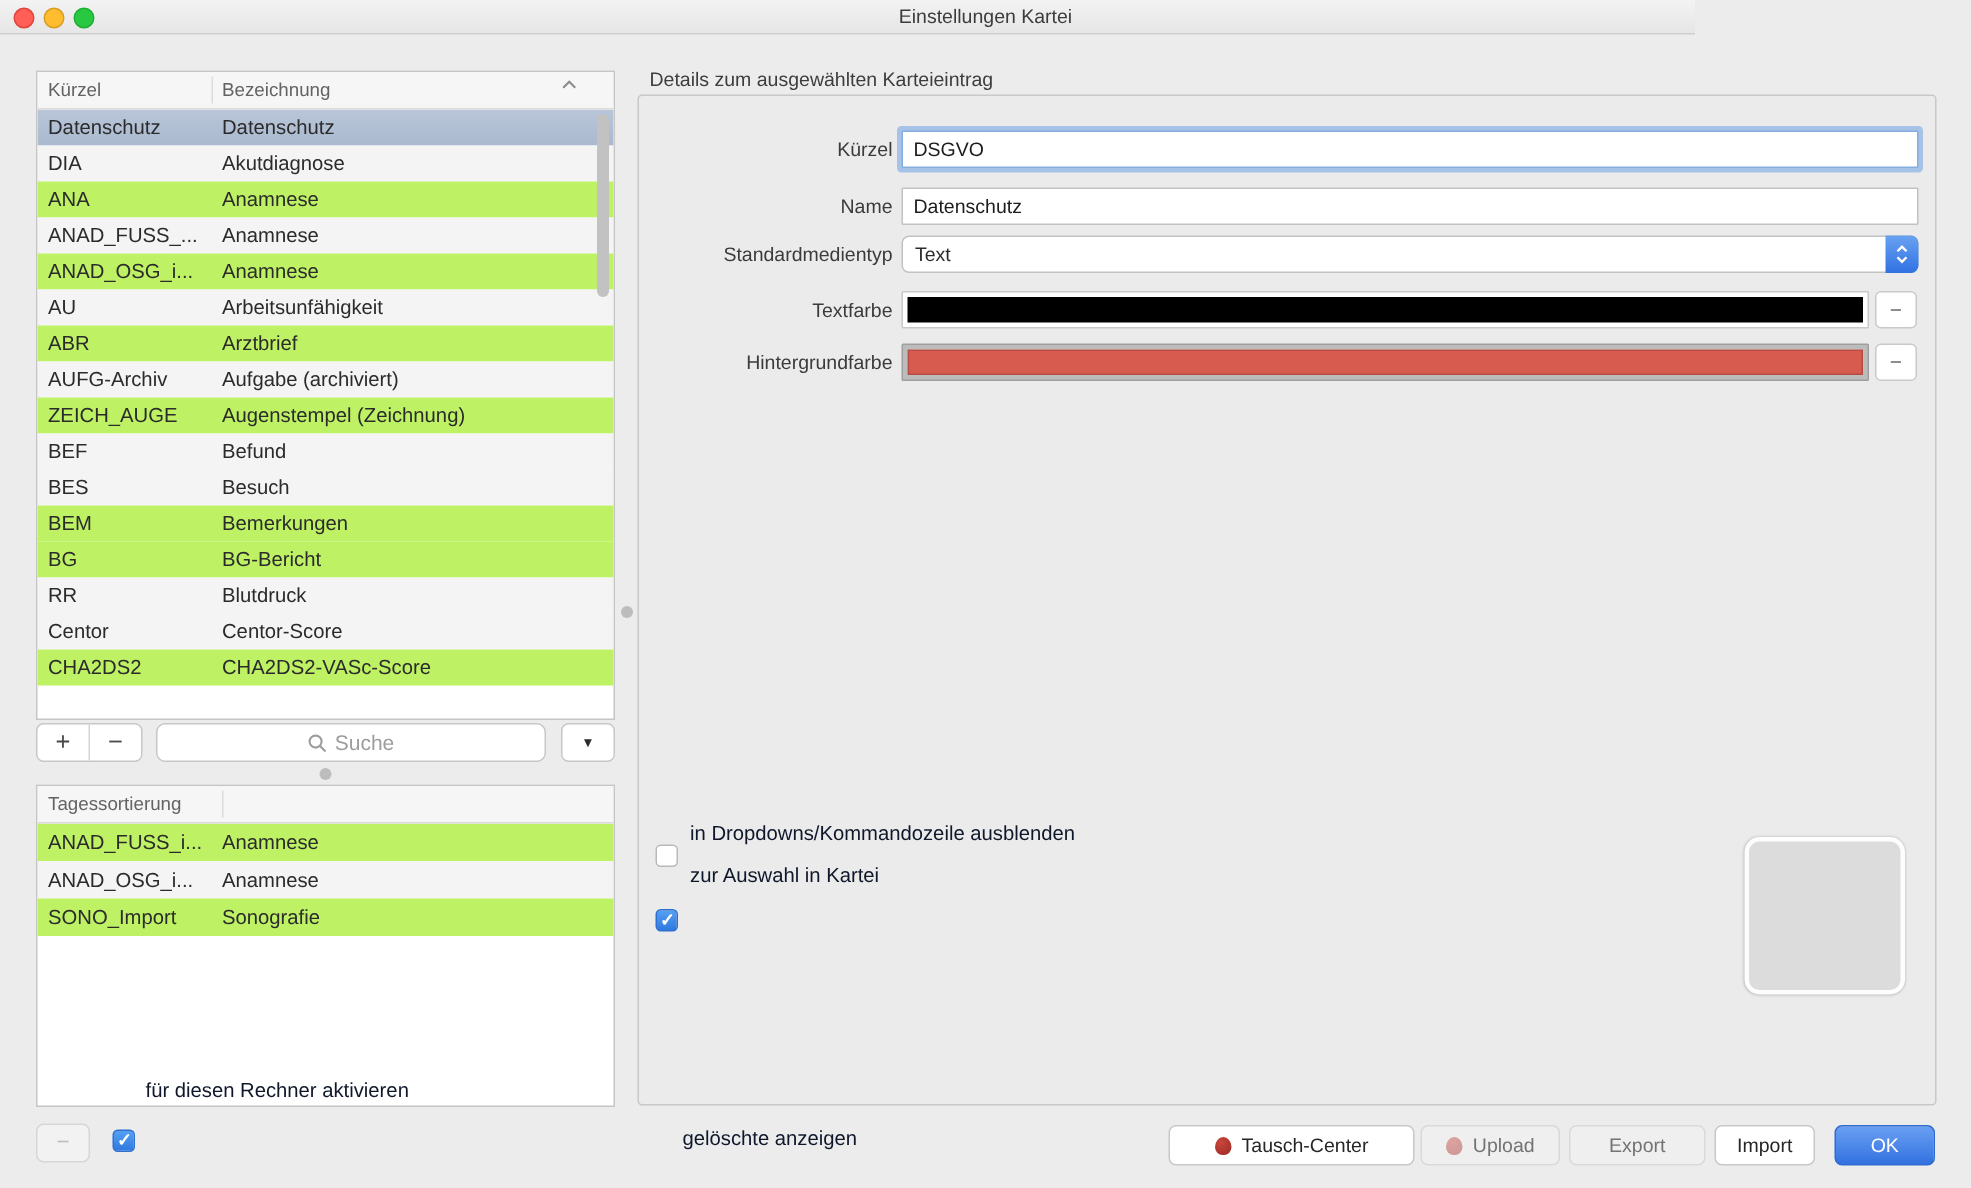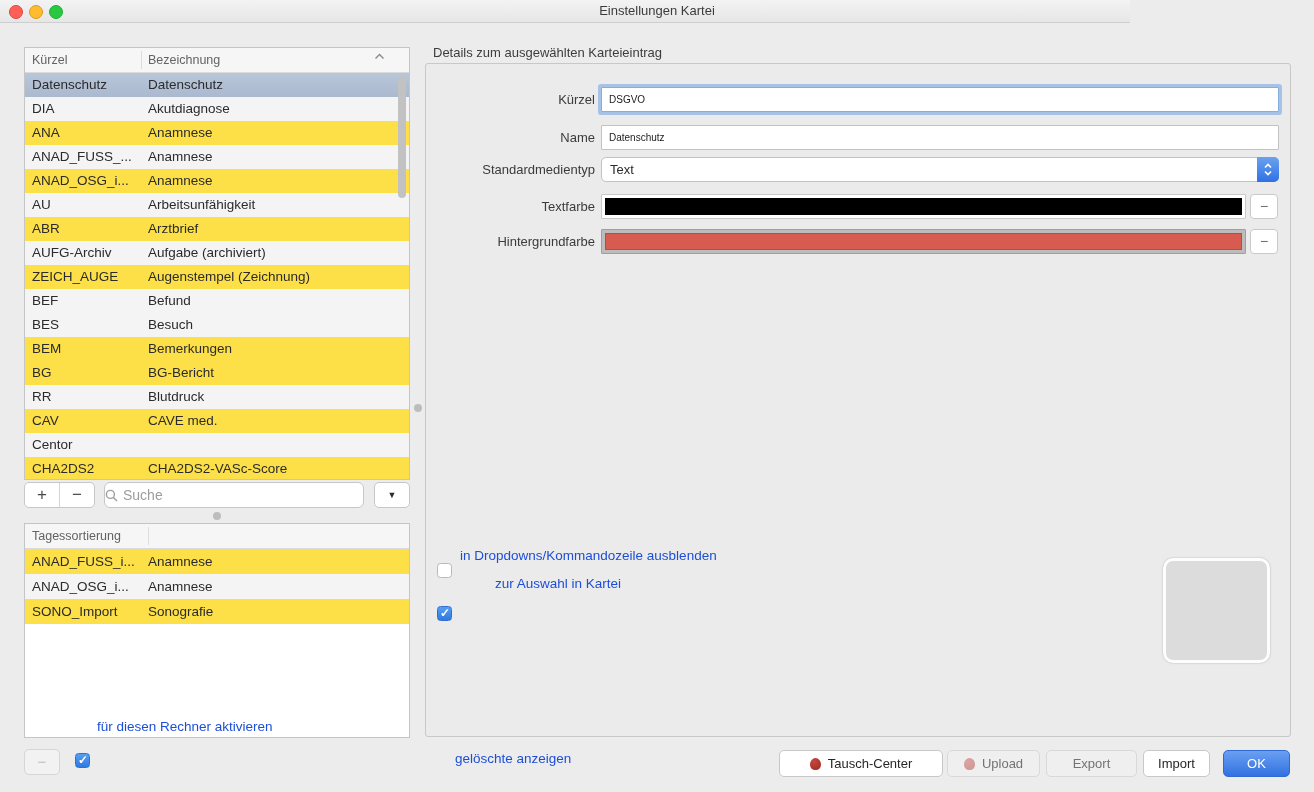--- a/index.html
+++ b/index.html
@@ -19,57 +19,57 @@
   
   .tbl{background:#fff;border:1px solid #c5c5c5;box-sizing:border-box;overflow:hidden;}
   .tbl-main{left:24px;top:47px;width:386px;height:433px;}
   .tbl-day{left:24px;top:523px;width:386px;height:215px;}
   .thead{height:24px;background:#f6f6f6;border-bottom:1px solid #dadada;position:relative;
          font-size:12.5px;color:#636363;line-height:24px;}
   .thead .h1{position:absolute;left:7px;top:0;}
   .thead .h2{position:absolute;left:123px;top:0;}
   .thead .vsep{position:absolute;left:116px;top:3px;bottom:3px;width:1px;background:#dcdcdc;}
   .thead .sortglyph{position:absolute;right:24px;top:5px;}
-  .t-row{height:24px;line-height:24px;font-size:13.5px;display:flex;background:#fde047;}
+  .t-row{height:24px;line-height:24px;font-size:13.5px;display:flex;background:#bef264;}
   .t-row.alt{background:#f4f4f5;}
   .t-row.selected{background:linear-gradient(#b9c6d9,#aab9cf);}
   .t-row .ck{width:116px;padding-left:7px;box-sizing:border-box;white-space:nowrap;overflow:hidden;}
   .t-row .cb2{flex:1;padding-left:7px;white-space:nowrap;overflow:hidden;}
   .tbl-day .t-row{height:25px;line-height:25px;}
   .scrollthumb{right:3px;top:28px;width:8px;height:122px;background:#c2c2c2;border-radius:4px;}
 
   
   .seg{left:24px;top:482px;width:71px;height:26px;display:flex;background:#fff;
        border:1px solid #c7c7c7;border-radius:5px;box-sizing:border-box;overflow:hidden;}
   .seg .sbtn{flex:1;text-align:center;line-height:23px;font-size:17px;color:#4a4a4a;cursor:default;}
   .seg .sbtn:first-child{border-right:1px solid #d4d4d4;}
   .searchbox{left:104px;top:482px;width:260px;height:26px;background:#fff;border:1px solid #c7c7c7;
-             border-radius:6px;box-sizing:border-box;display:flex;align-items:center;justify-content:flex-start;
+             border-radius:6px;box-sizing:border-box;display:flex;align-items:center;justify-content:center;
              gap:5px;color:#9d9d9d;font-size:14px;}
   .dropbtn{left:374px;top:482px;width:36px;height:26px;background:#fff;border:1px solid #c7c7c7;
            border-radius:5px;box-sizing:border-box;text-align:center;line-height:24px;font-size:9px;color:#2b2b2b;}
   .splitdot{width:8px;height:8px;border-radius:50%;background:#bdbdbd;}
 
   
   .btm-minus{left:24px;top:749px;width:36px;height:26px;background:#f2f2f2;border:1px solid #d6d6d6;
              border-radius:5px;box-sizing:border-box;text-align:center;line-height:23px;font-size:15px;color:#bdbdbd;}
 
   
   .cb{width:15px;height:15px;border-radius:3.5px;background:#fff;border:1px solid #b9b9b9;
       box-sizing:border-box;position:relative;}
   .cb.checked{background:linear-gradient(#56a0f2,#2f79e0);border-color:#2e6fd0;}
   .cb.checked::after{content:"✓";position:absolute;left:2px;top:-1px;color:#fff;font-size:12px;font-weight:bold;}
-  .cblabel{font-size:13.5px;color:#1d4ed8;line-height:16px;}
+  .cblabel{font-size:13.5px;color:#0f172a;line-height:16px;}
 
   
   .grplabel{left:433px;top:45px;font-size:13px;color:#3d3d3d;}
   .grpbox{left:425px;top:63px;width:866px;height:674px;border:1px solid #c8c8c8;border-radius:3px;
           background:#ebebeb;box-sizing:border-box;}
   .flabel{font-size:13px;color:#3b3b3b;text-align:right;width:200px;right:719px;}
-  .finput{background:#fff;border:1px solid #c2c2c2;box-sizing:border-box;font-size:10px;
+  .finput{background:#fff;border:1px solid #c2c2c2;box-sizing:border-box;font-size:13px;
           font-family:"Liberation Sans",sans-serif;color:#1c1c1c;padding:4px 7px;border-radius:1px;outline:none;}
   .focused{border:1px solid #85aede;box-shadow:0 0 0 3px rgba(110,160,225,0.55);}
   .popup{left:601px;top:157px;width:678px;height:25px;background:#fff;border:1px solid #c2c2c2;
          border-radius:5px;box-sizing:border-box;font-size:13px;line-height:23px;padding-left:8px;position:absolute;}
   .popup-cap{position:absolute;right:-1px;top:-1px;width:22px;height:25px;border-radius:0 5px 5px 0;
              background:linear-gradient(#69a2f0,#3071e3);display:flex;align-items:center;justify-content:center;}
   .cwell{height:25px;box-sizing:border-box;border:1px solid #c9c9c9;background:#fff;padding:3px;border-radius:1px;}
   .cwell .fill{width:100%;height:100%;}
   .cwell.inset{border:1px solid #9f9f9f;background:#bcbcbc;}
   .minusbtn{width:28px;height:25px;background:#fff;border:1px solid #c9c9c9;border-radius:4px;
@@ -159,26 +159,23 @@
         <div class="cb2">Bemerkungen</div>
       </div>
       <div class="t-row">
         <div class="ck">BG</div>
         <div class="cb2">BG-Bericht</div>
       </div>
       <div class="t-row alt">
         <div class="ck">RR</div>
         <div class="cb2">Blutdruck</div>
       </div>
-      <div class="t-row">
-        <div class="ck">CAV</div>
-        <div class="cb2">CAVE med.</div>
-      </div>
       <div class="t-row alt">
         <div class="ck">Centor</div>
+        <div class="cb2">Centor-Score</div>
       </div>
       <div class="t-row">
         <div class="ck">CHA2DS2</div>
         <div class="cb2">CHA2DS2-VASc-Score</div>
       </div>
     </div>
   <div class="abs scrollthumb"></div>
 </div>
 
 <div class="abs seg">
@@ -260,21 +257,21 @@
 <div class="abs cwell inset" style="left:601px;top:229px;width:645px;">
   <div class="fill" id="bg-color-fill" style="background: rgb(216, 91, 80); box-shadow: rgba(140, 60, 50, 0.45) 0px 0px 0px 1px inset;"></div>
 </div>
 <div class="abs minusbtn" style="left:1250px;top:229px;">
   <span>−</span>
 </div>
 
 <div class="abs cb" style="left:437px;top:548px;" id="cb-dropdowns"></div>
 <div class="abs cblabel" style="left:460px;top:548px;">in Dropdowns/Kommandozeile ausblenden</div>
 <div class="abs cb checked" style="left:437px;top:576px;" id="cb-auswahl"></div>
-<div class="abs cblabel" style="left:460px;top:576px;margin-left:35px;">zur Auswahl in Kartei</div>
+<div class="abs cblabel" style="left:460px;top:576px;">zur Auswahl in Kartei</div>
 
 <div class="abs imagewell"></div>
 
 <div class="abs cblabel" style="left:455px;top:751px;">gelöschte anzeigen</div>
 <div id="footer-buttons">
     <div class="fbtn" style="left: 779px; width: 164px;">
       <span class="blob"></span>
       <span>Tausch-Center</span>
     </div>
     <div class="fbtn disabled" style="left: 947px; width: 93px;">

